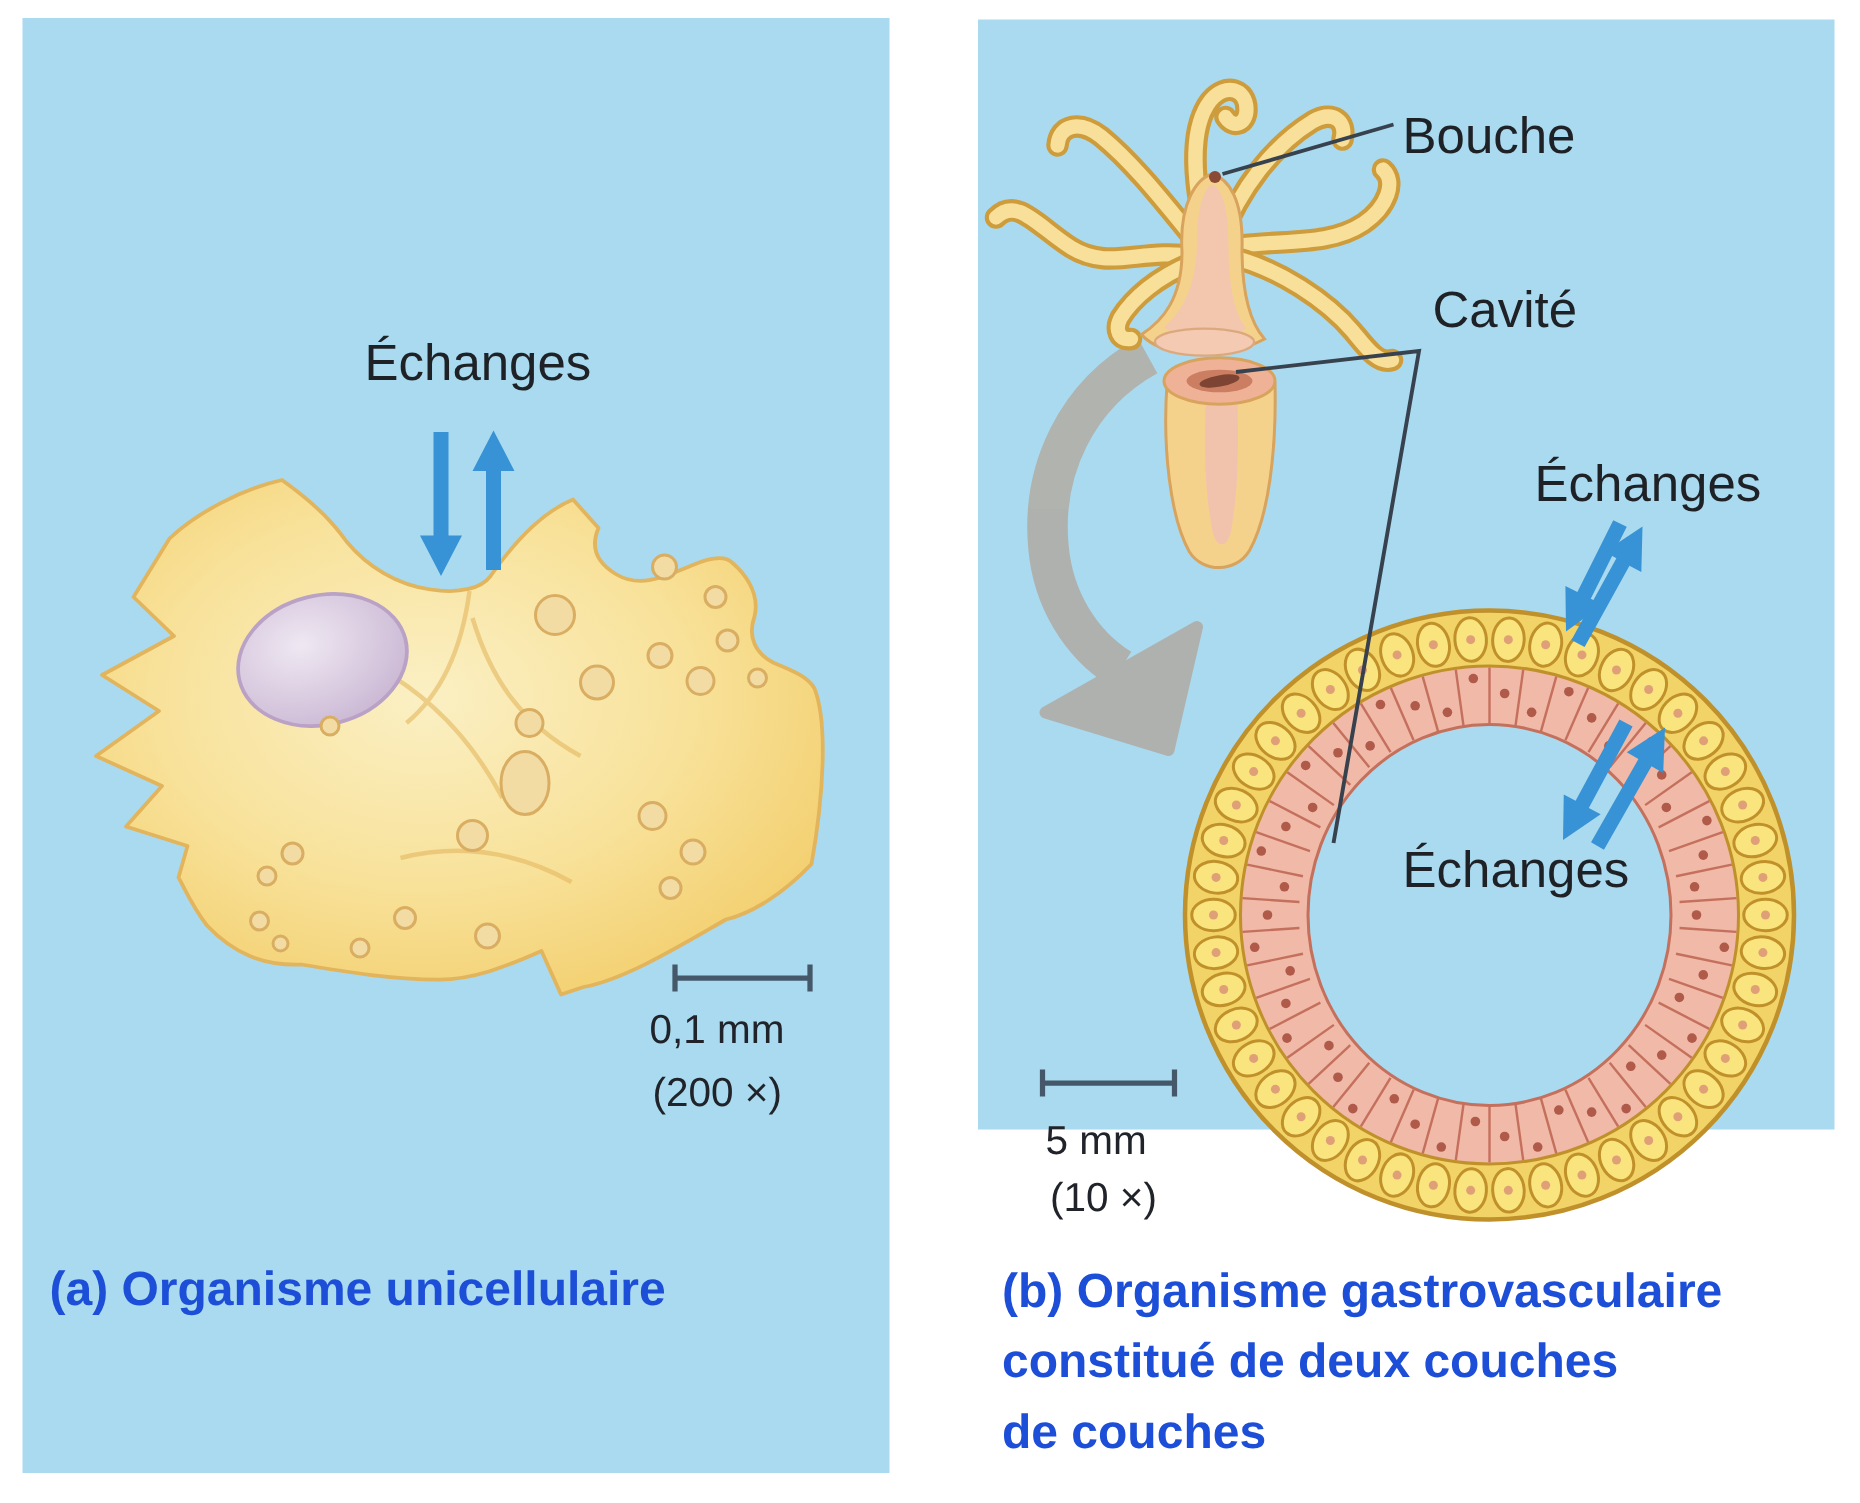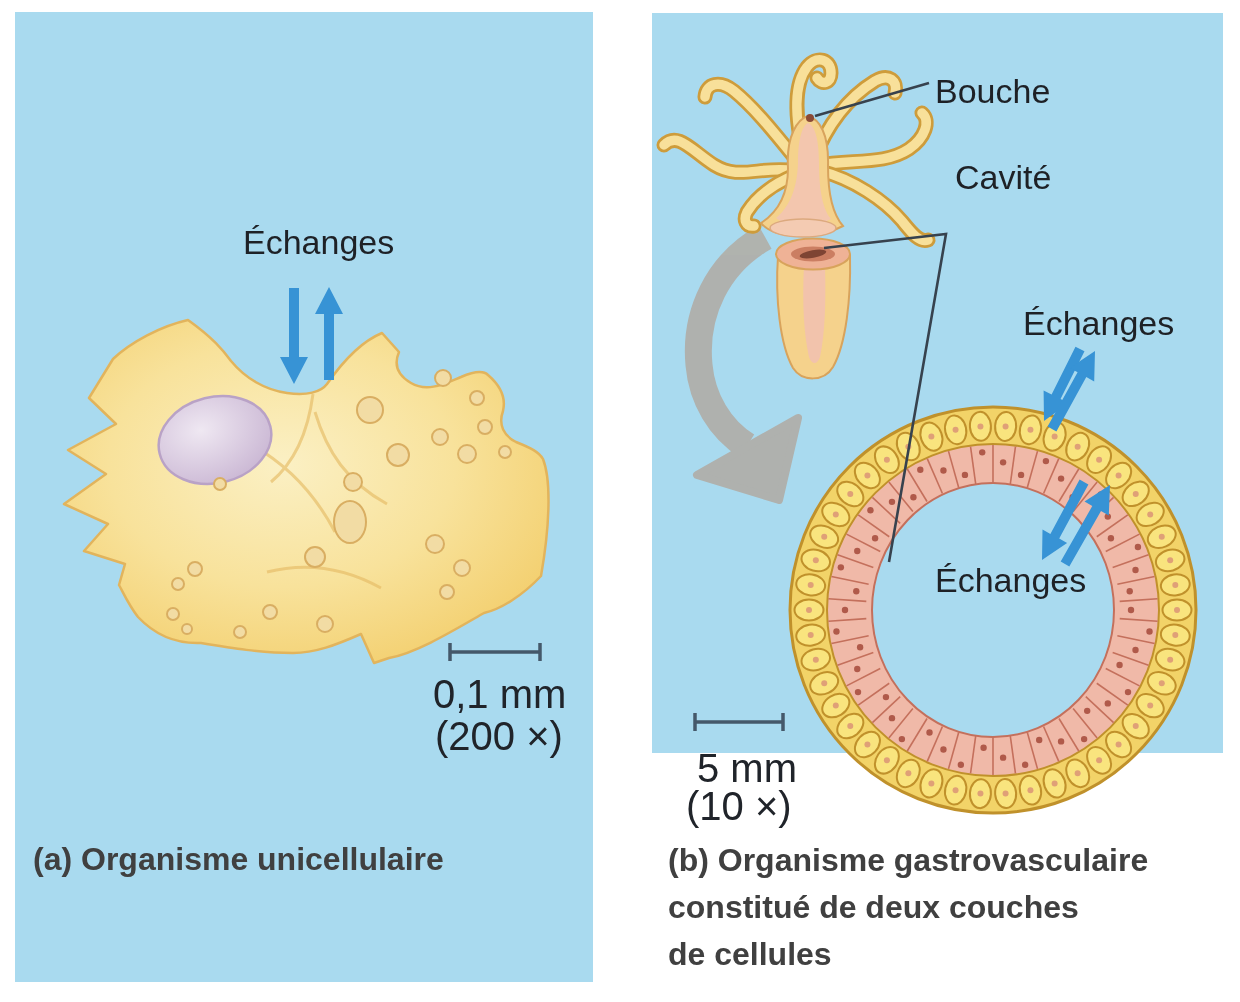--- a/index.html
+++ b/index.html
@@ -9,25 +9,25 @@
   }
   .panel{position:absolute;background:#A9DAEF;}
   #panelA{left:15px;top:12px;width:578px;height:970px;}
   #panelB{left:652px;top:13px;width:571px;height:740px;}
   .panel svg{position:absolute;left:0;top:0;}
   .lbl{
     position:absolute;font-size:34px;color:#1E2126;
     white-space:nowrap;line-height:1.1;
   }
   .scaletxt{
-    position:absolute;font-size:40px;color:#20242A;
+    position:absolute;font-size:27px;color:#20242A;
     white-space:nowrap;line-height:1.1;
   }
   .caption{
-    position:absolute;font-size:32px;font-weight:bold;color:#404040;
+    position:absolute;font-size:32px;font-weight:bold;color:#1d4ed8;
     white-space:nowrap;line-height:47px;
   }
   .tent-o{stroke:#CE9C3B;stroke-width:15;fill:none;stroke-linecap:round;}
   .tent-i{stroke:#F8E09A;stroke-width:9.5;fill:none;stroke-linecap:round;}
 </style>
 </head>
 <body>
 
 <div id="panelA" class="panel">
   <svg width="578" height="970" viewBox="0 0 578 970">
@@ -372,23 +372,23 @@
       </g>
 
     <g stroke="#45586A" stroke-width="3.5">
       <line x1="43" y1="709" x2="131" y2="709"></line>
       <line x1="43" y1="700" x2="43" y2="718"></line>
       <line x1="131" y1="700" x2="131" y2="718"></line>
     </g>
   </svg>
 
   <div class="lbl" style="left:283px;top:60px">Bouche</div>
-  <div class="lbl" style="left:303px;top:146px">Cavité</div>
+  <div class="lbl" style="left:303px;top:176px">Cavité</div>
   <div class="lbl" style="left:371px;top:292px">Échanges</div>
   <div class="lbl" style="left:283px;top:549px">Échanges</div>
   <div class="scaletxt" style="left:45px;top:733px">5 mm</div>
-  <div class="scaletxt" style="left:34px;top:771px">(10 ×)</div>
+  <div class="scaletxt" style="left:48px;top:771px">(10 ×)</div>
   <div class="caption" style="left:16px;top:824px">
     <div>(b) Organisme gastrovasculaire</div>
     <div>constitué de deux couches</div>
-    <div>de cellules</div>
+    <div>de couches</div>
   </div>
 </div>
 
 </body></html>

